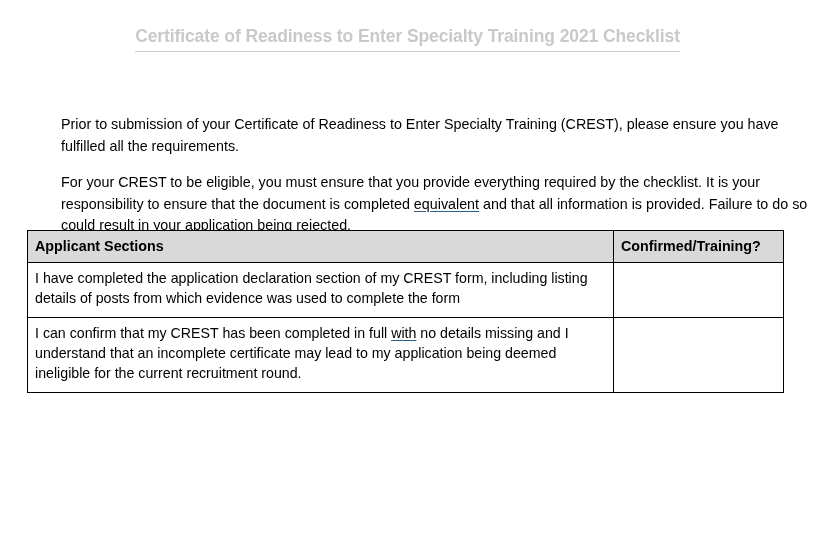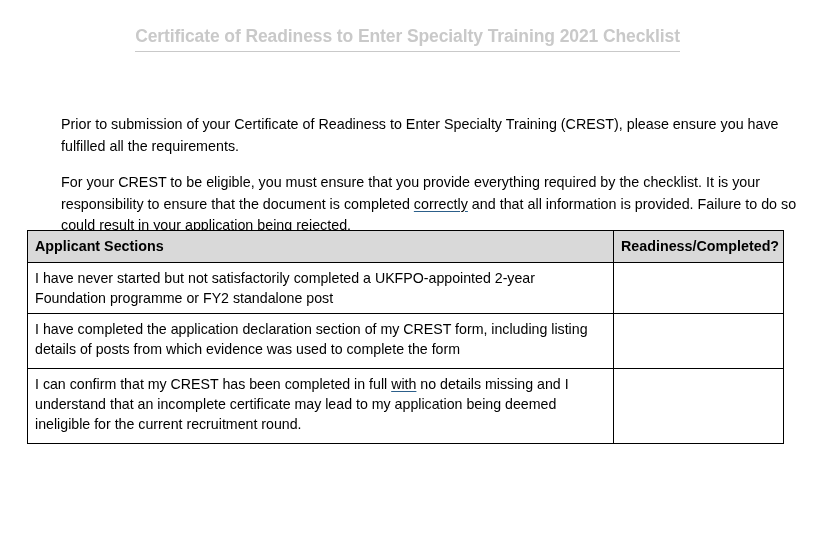--- a/index.html
+++ b/index.html
@@ -118,38 +118,34 @@
 
 <div class="page">
 
   <div class="doc-title">
     <span class="title-text">Certificate of Readiness to Enter Specialty Training 2021 Checklist</span>
   </div>
 
 
   <p class="para para-1"><span>Prior to submission of your Certificate of Readiness to Enter Specialty Training (CREST), please ensure you have fulfilled all the requirements.</span></p>
 
-  <p class="para para-2"><span>For your CREST to be eligible, you must ensure that you provide everything required by the checklist.  It is your responsibility to ensure that the document is completed </span><span class="u-blue">correctly</span><span> and that all information is provided. Failure to do so could result in your application being rejected.</span></p>
+  <p class="para para-2"><span>For your CREST to be eligible, you must ensure that you provide everything required by the checklist.  It is your responsibility to ensure that the document is completed </span><span class="u-blue">equivalent</span><span> and that all information is provided. Failure to do so could result in your application being rejected.</span></p>
 
   <table class="checklist-table">
     <colgroup>
       <col class="col-section">
       <col class="col-confirm">
     </colgroup>
     <thead>
       <tr>
         <th>Applicant Sections</th>
-        <th>Readiness/Completed?</th>
+        <th>Confirmed/Training?</th>
       </tr>
     </thead>
     <tbody>
-      <tr class="row-h1">
-        <td><span>I have never started but not satisfactorily completed a UKFPO-appointed 2-year Foundation programme or FY2 standalone post</span></td>
-        <td></td>
-      </tr>
       <tr class="row-h2">
         <td><span>I have completed the application declaration section of my CREST form, including listing details of posts from which evidence was used to complete the form</span></td>
         <td></td>
       </tr>
       <tr class="row-h5">
         <td><span>I can confirm that my CREST has been completed in full </span><span class="u-blue">with</span><span> no details missing and I understand that an incomplete certificate may lead to my application being deemed ineligible for the current recruitment round.</span></td>
         <td></td>
       </tr>
     </tbody>
   </table>

